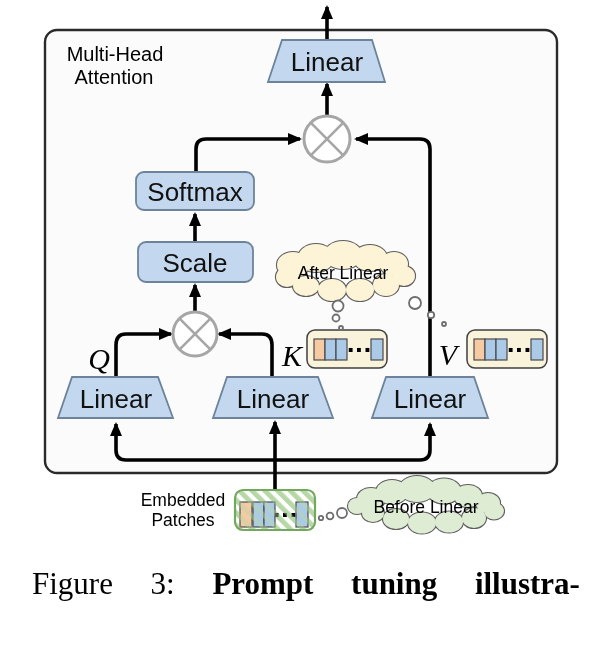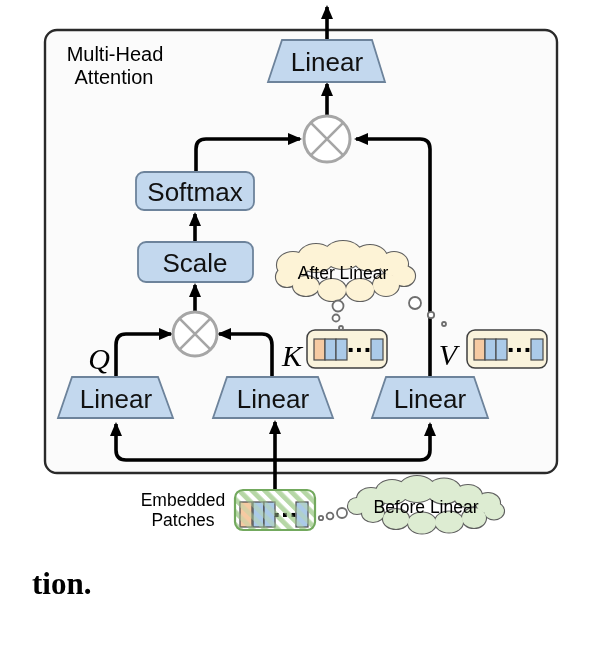--- a/index.html
+++ b/index.html
@@ -187,17 +187,23 @@
     <circle class="bubble" cx="330" cy="516" r="3.4"></circle>
     <circle class="bubble" cx="342" cy="513" r="5"></circle>
     <use href="#cloud-before-shape" class="cloud-stroke-green"></use>
     <use href="#cloud-before-shape" class="cloud-fill-green"></use>
     <text class="small-label" x="426" y="507">Before Linear</text>
   </g>
 </svg>
 
 
 <div class="caption">
-  <div class="caption-line2">tion.</div>
+  <div class="caption-line1">
+    <span>Figure</span>
+    <span>3:</span>
+    <span class="bold">Prompt</span>
+    <span class="bold">tuning</span>
+    <span class="bold">illustra-</span>
+  </div>
 </div>
 
 
 
 
 </body></html>

